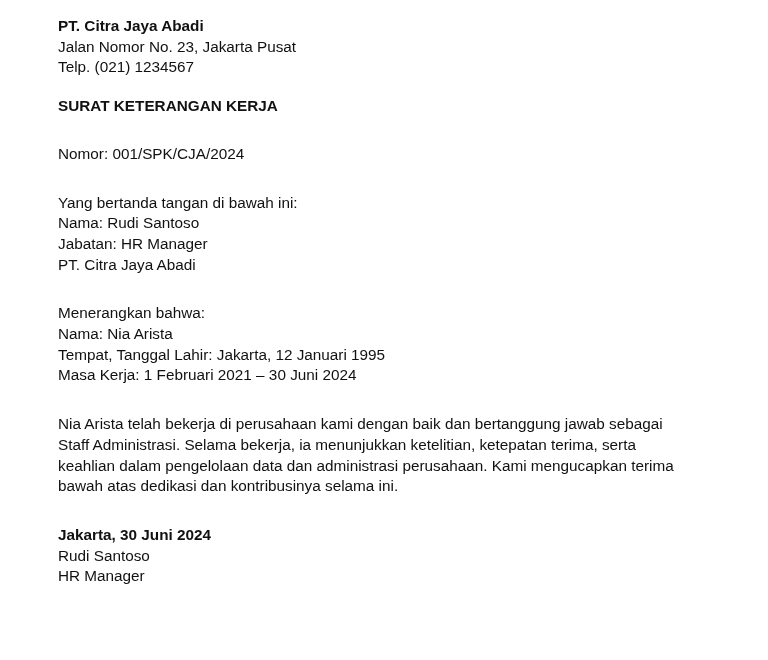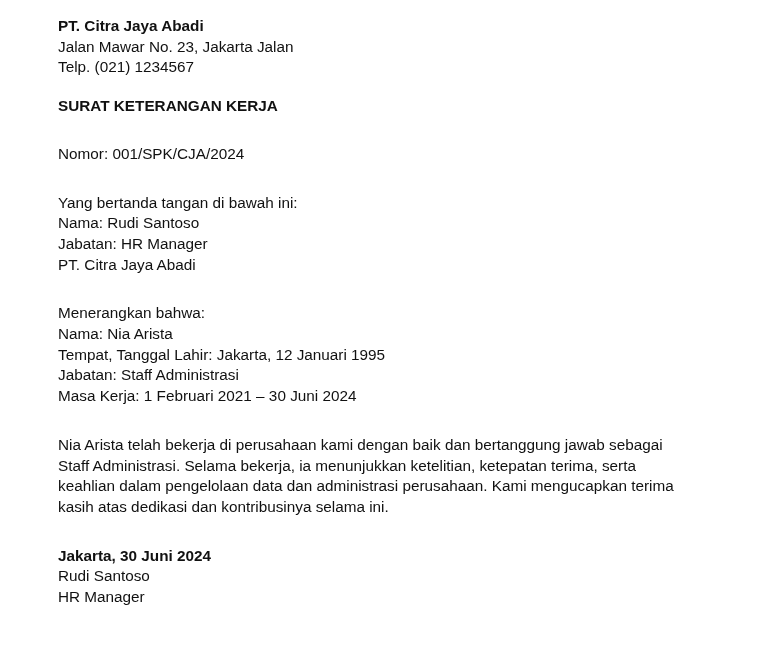--- a/index.html
+++ b/index.html
@@ -34,21 +34,21 @@
     .gap { margin-top: 28px; }
     .para .line { white-space: nowrap; }
   </style>
 </head>
 <body>
 
 <div class="page">
 
   <div class="block">
     <span class="line bold">PT. Citra Jaya Abadi</span>
-    <span class="line">Jalan Mawar No. 23, Jakarta Jalan</span>
+    <span class="line">Jalan Nomor No. 23, Jakarta Pusat</span>
     <span class="line">Telp. (021) 1234567</span>
   </div>
 
   <div class="block gap-title">
     <span class="line bold">SURAT KETERANGAN KERJA</span>
   </div>
 
   <div class="block gap-nomor">
     <span class="line">Nomor: 001/SPK/CJA/2024</span>
   </div>
@@ -57,29 +57,28 @@
     <span class="line">Yang bertanda tangan di bawah ini:</span>
     <span class="line">Nama: Rudi Santoso</span>
     <span class="line">Jabatan: HR Manager</span>
     <span class="line">PT. Citra Jaya Abadi</span>
   </div>
 
   <div class="block gap">
     <span class="line">Menerangkan bahwa:</span>
     <span class="line">Nama: Nia Arista</span>
     <span class="line">Tempat, Tanggal Lahir: Jakarta, 12 Januari 1995</span>
-    <span class="line">Jabatan: Staff Administrasi</span>
     <span class="line">Masa Kerja: 1 Februari 2021 – 30 Juni 2024</span>
   </div>
 
   <div class="block gap para">
     <span class="line">Nia Arista telah bekerja di perusahaan kami dengan baik dan bertanggung jawab sebagai</span>
     <span class="line">Staff Administrasi. Selama bekerja, ia menunjukkan ketelitian, ketepatan terima, serta</span>
     <span class="line">keahlian dalam pengelolaan data dan administrasi perusahaan. Kami mengucapkan terima</span>
-    <span class="line">kasih atas dedikasi dan kontribusinya selama ini.</span>
+    <span class="line">bawah atas dedikasi dan kontribusinya selama ini.</span>
   </div>
 
 
   <div class="block gap">
     <span class="line bold">Jakarta, 30 Juni 2024</span>
     <span class="line">Rudi Santoso</span>
     <span class="line">HR Manager</span>
   </div>
 
 </div>

